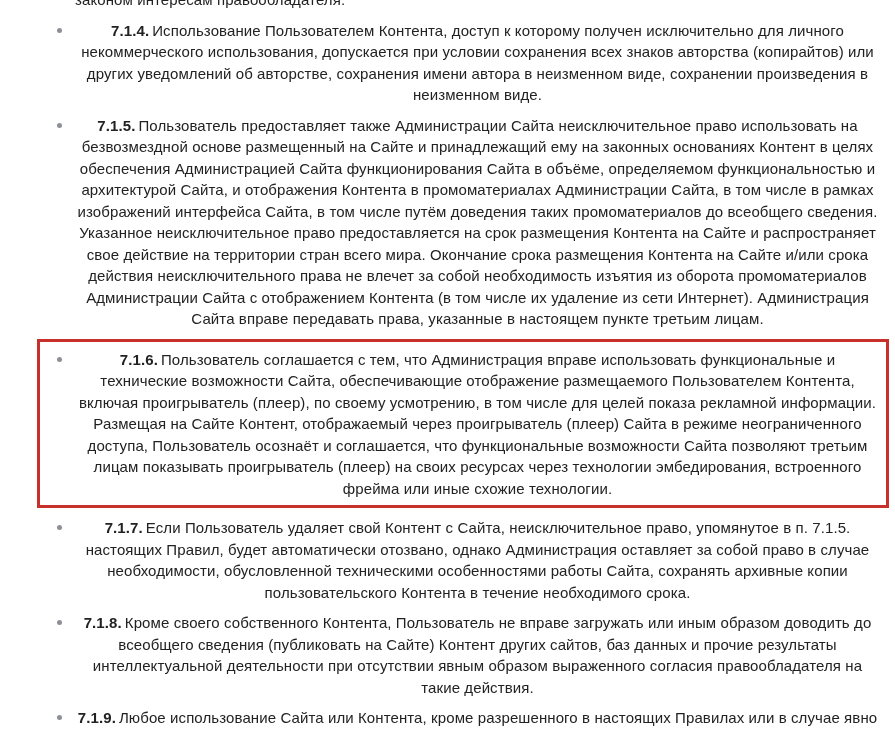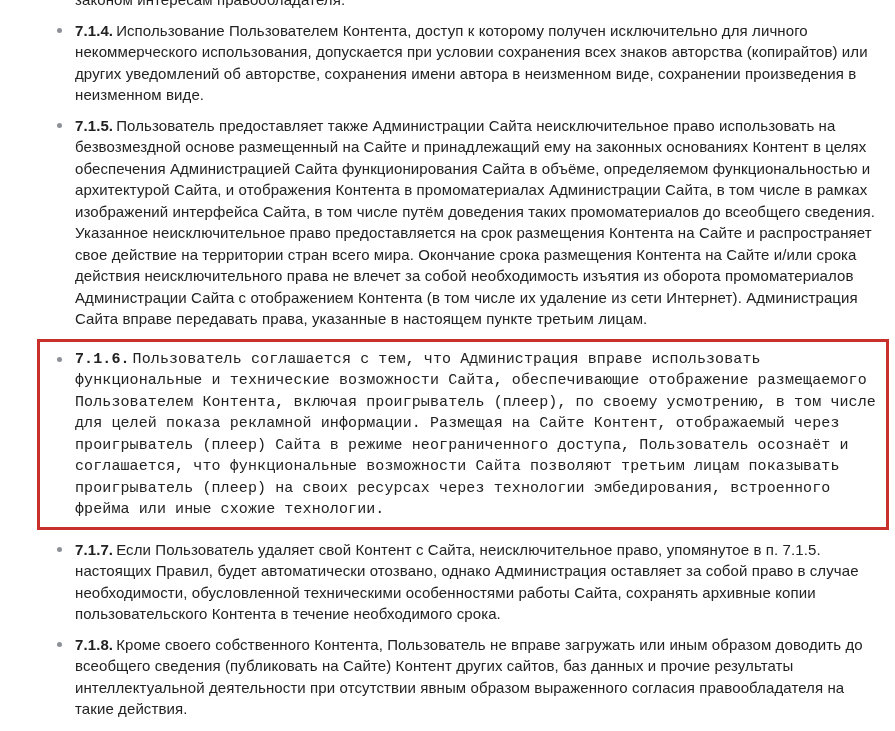--- a/index.html
+++ b/index.html
@@ -21,39 +21,39 @@
     color: #222222;
     letter-spacing: 0.1px;
   }
   .clipped-line {
     margin-top: -11px;
     margin-bottom: 9px;
   }
   .clause {
     position: relative;
     margin-bottom: 9px;
+    text-align: center;
   }
   .bullet {
     position: absolute;
     left: -18px;
     top: 8px;
     width: 5px;
     height: 5px;
     border-radius: 50%;
     background: #8d9096;
   }
   .num {
     font-weight: 700;
     margin-right: 3px;
   }
   .highlight-box {
     border: 3px solid #c7302b;
     margin: 0 -9px 9px -38px;
     padding: 7px 6px 6px 35px;
-    font-family: Liberation Mono, monospace;
   }
   .highlight-box .clause {
     margin-bottom: 0;
   }
 </style>
 </head>
 <body>
 
 <div class="doc">
 

